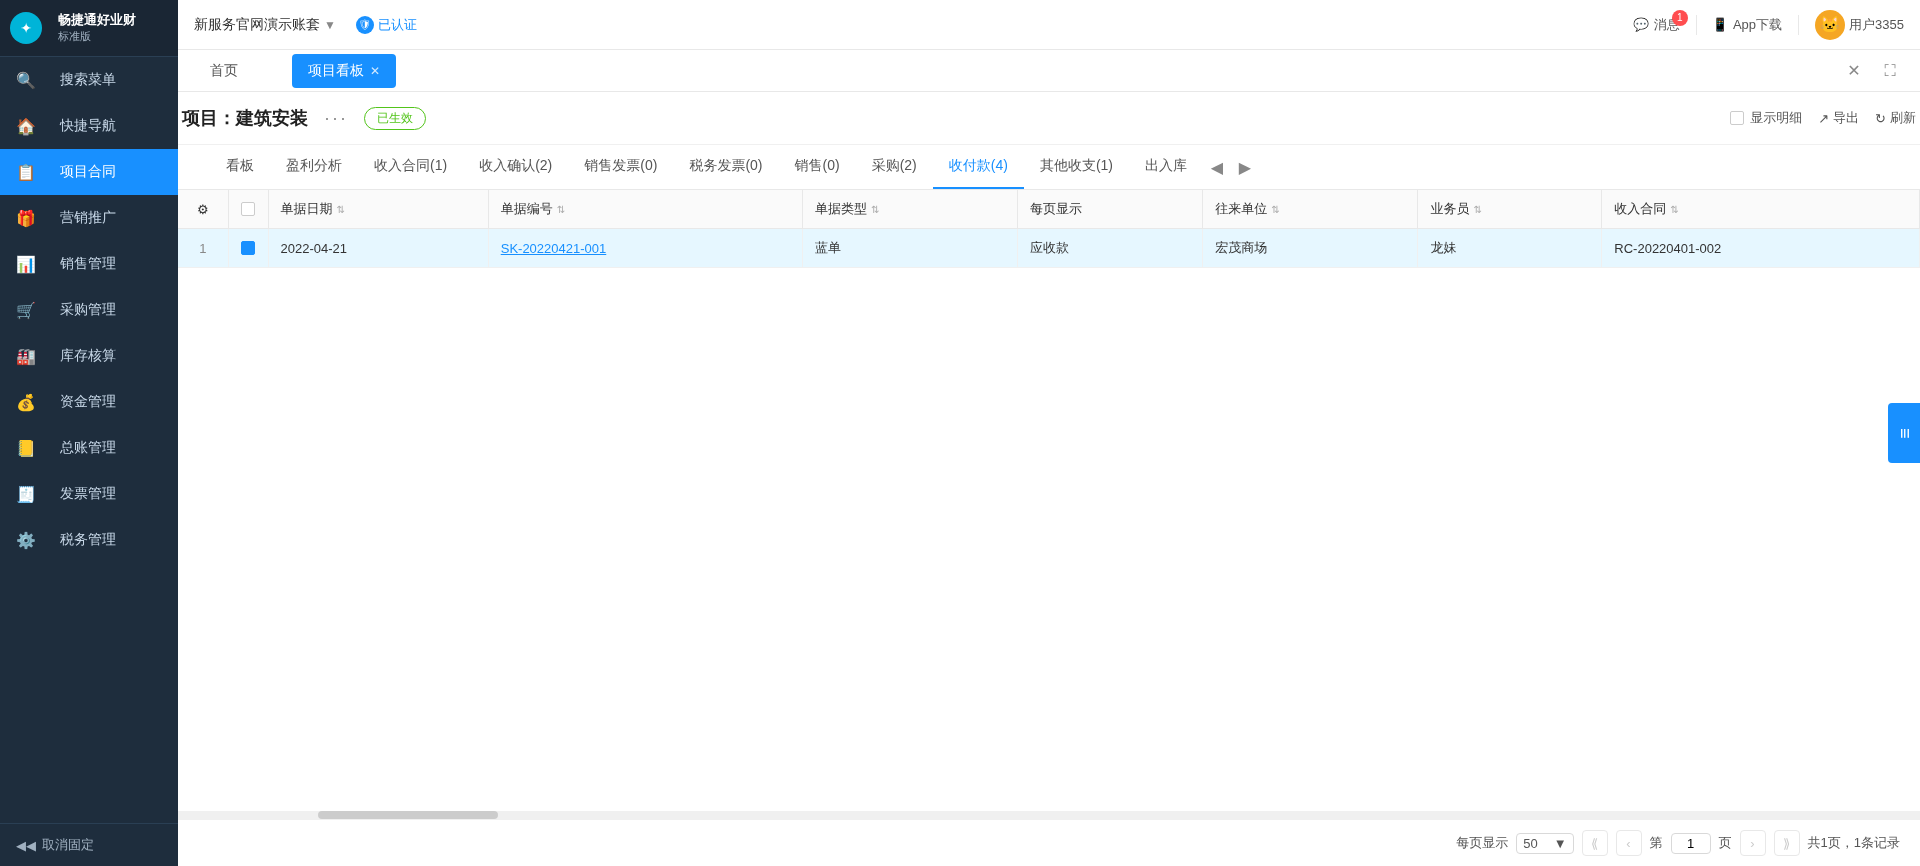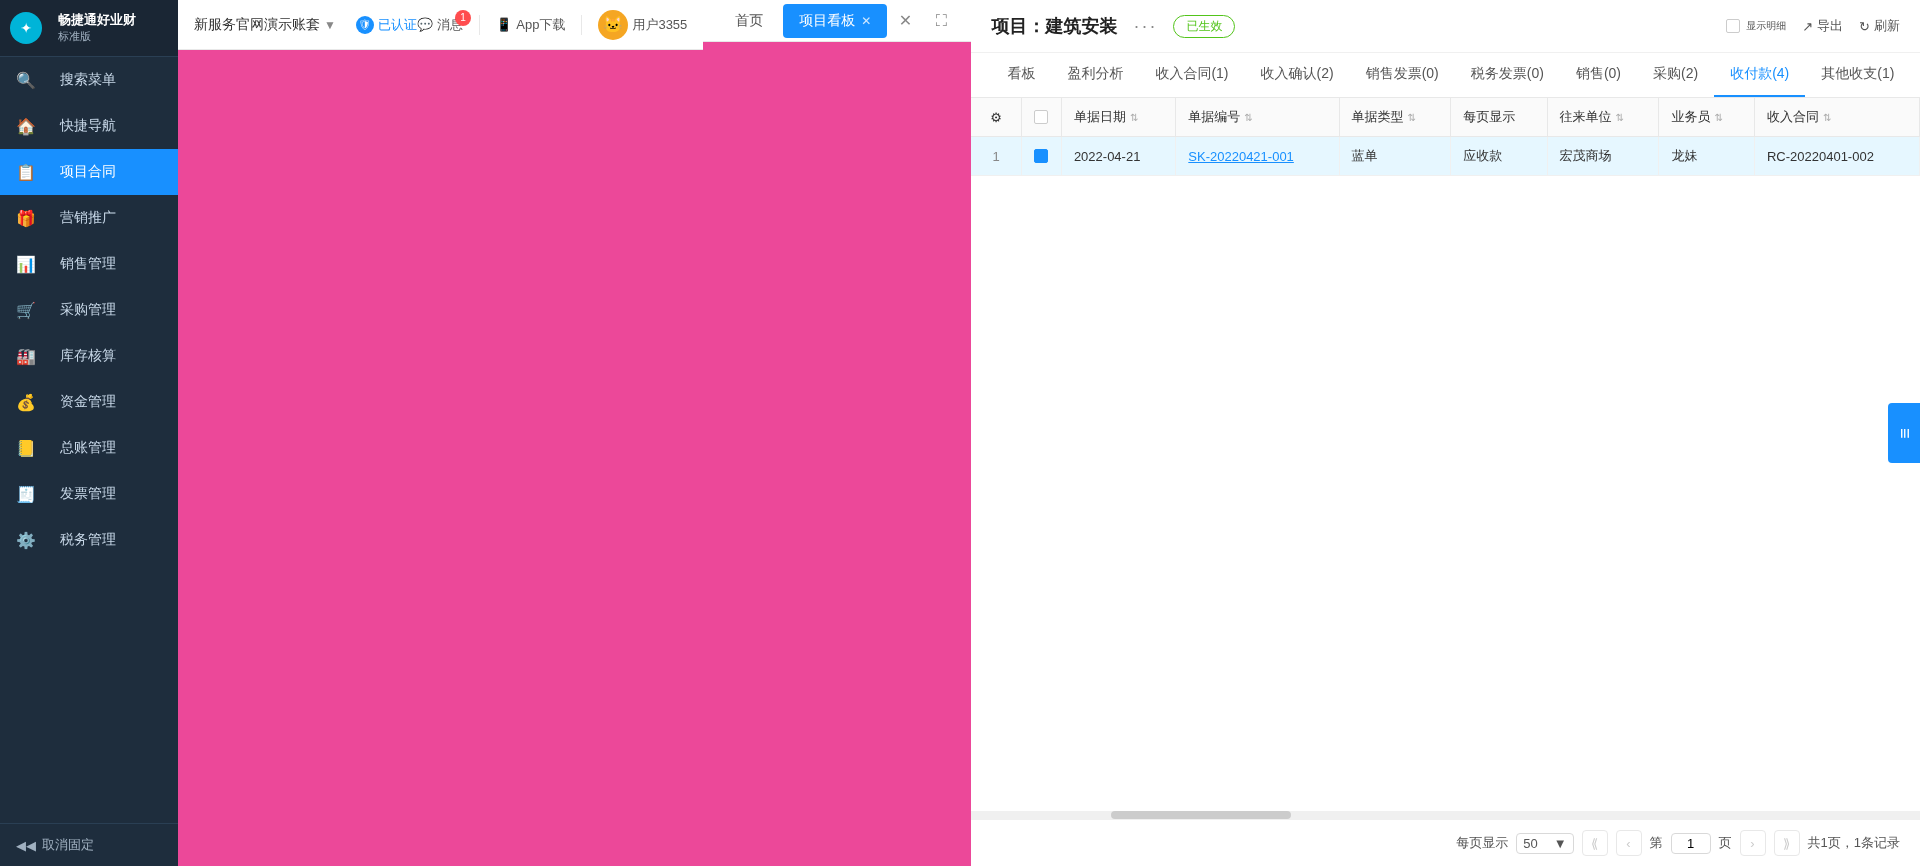--- a/index.html
+++ b/index.html
@@ -82,22 +82,22 @@
       display: flex;
       align-items: center;
       border-top: 1px solid #2a3f54;
       font-size: 13px;
     }
 
     
     .main {
       flex: 1;
       display: flex;
-      flex-direction: row;
-      background: #ec4899;
+      flex-direction: column;
+      background: #737373;
       overflow: hidden;
     }
 
     
     .topbar {
       background: white;
       height: 50px;
       display: flex;
       align-items: center;
       padding: 0 16px;
@@ -192,20 +192,21 @@
       color: #555;
       border-radius: 4px 4px 0 0;
       display: flex;
       align-items: center;
       gap: 6px;
     }
     .tab-item.active {
       background: #1890ff;
       color: white;
       border-radius: 4px;
+      margin-left: 34px;
     }
     .tab-close {
       font-size: 12px;
       color: rgba(255,255,255,0.8);
       cursor: pointer;
     }
     .tabbar-right {
       margin-left: auto;
       display: flex;
       gap: 8px;
@@ -226,21 +227,21 @@
       flex: 1;
       background: white;
       overflow: hidden;
       display: flex;
       flex-direction: column;
       margin: 0;
     }
 
     
     .project-header {
-      padding: 14px 20px;
+      padding: 14px 4px;
       display: flex;
       align-items: center;
       border-bottom: 1px solid #f0f0f0;
       flex-shrink: 0;
     }
     .project-title {
       font-size: 18px;
       font-weight: bold;
       color: #222;
     }
@@ -272,35 +273,35 @@
       color: #555;
       cursor: pointer;
       font-size: 13px;
     }
     .checkbox-label {
       display: flex;
       align-items: center;
       gap: 6px;
       cursor: pointer;
       color: #555;
-      font-size: 10px;
+      font-size: 13px;
     }
     .checkbox-box {
       width: 14px;
       height: 14px;
       border: 1px solid #ccc;
       background: white;
       border-radius: 2px;
     }
 
     
     .nav-tabs {
       display: flex;
       align-items: center;
-      padding: 0 20px;
+      padding: 0 32px;
       border-bottom: 1px solid #e8e8e8;
       flex-shrink: 0;
       overflow-x: auto;
     }
     .nav-tabs::-webkit-scrollbar { height: 0; }
     .nav-tab {
       padding: 12px 16px;
       cursor: pointer;
       color: #555;
       font-size: 14px;

